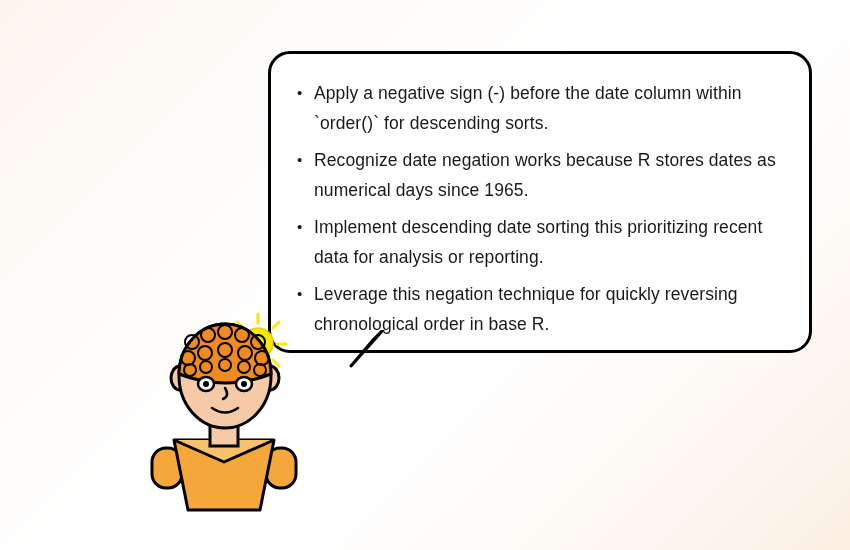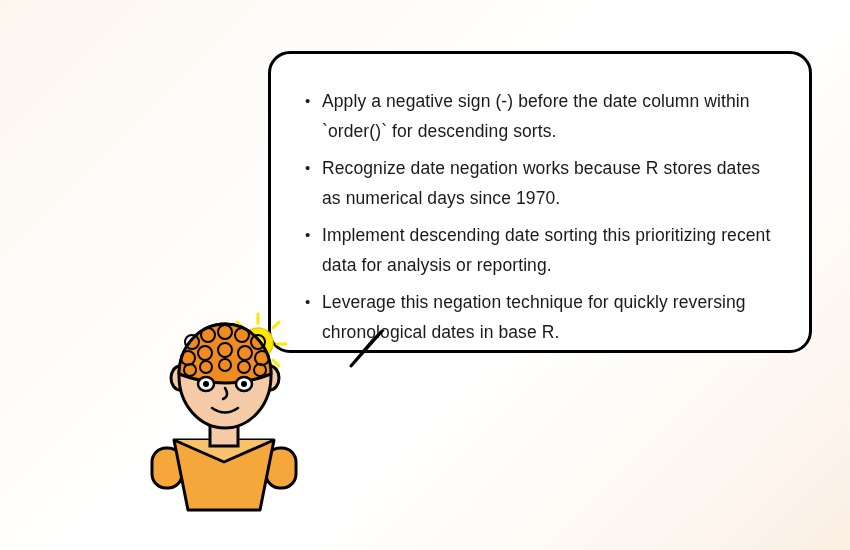--- a/index.html
+++ b/index.html
@@ -27,21 +27,21 @@
     top: 51px;
     width: 544px;
     height: 302px;
     background: #ffffff;
     border: 3px solid #000000;
     border-radius: 22px;
     box-sizing: border-box;
   }
   #bubble-list {
     list-style: none;
-    margin: 8px;
+    margin: 0;
     padding: 24px 26px 0 26px;
   }
   #bubble-list li {
     position: relative;
     padding-left: 17px;
     margin-bottom: 7px;
     font-size: 17.5px;
     line-height: 30px;
     color: #1a1a1a;
     letter-spacing: 0.1px;
@@ -81,23 +81,23 @@
   }
 </style>
 </head>
 <body>
 
 <div id="scene">
 
   <div id="bubble">
     <ul id="bubble-list">
       <li>Apply a negative sign (-) before the date column within `order()` for descending sorts.</li>
-      <li>Recognize date negation works because R stores dates as numerical days since 1970.</li>
+      <li>Recognize date negation works because R stores dates as numerical days since 1965.</li>
       <li>Implement descending date sorting this prioritizing recent data for analysis or reporting.</li>
-      <li>Leverage this negation technique for quickly reversing chronological dates in base R.</li>
+      <li>Leverage this negation technique for quickly reversing chronological order in base R.</li>
     </ul>
   </div>
 
   <svg class="tail" viewBox="0 0 54 42">
     <polygon points="50,0 18,36 40,10" fill="#ffffff" stroke="#000000" stroke-width="3" stroke-linejoin="round"></polygon>
   </svg>
 
   <svg id="bulb" viewBox="0 0 60 62">
     <g stroke="#ffe800" stroke-width="3" stroke-linecap="round">
       <line x1="30" y1="2" x2="30" y2="11"></line>

